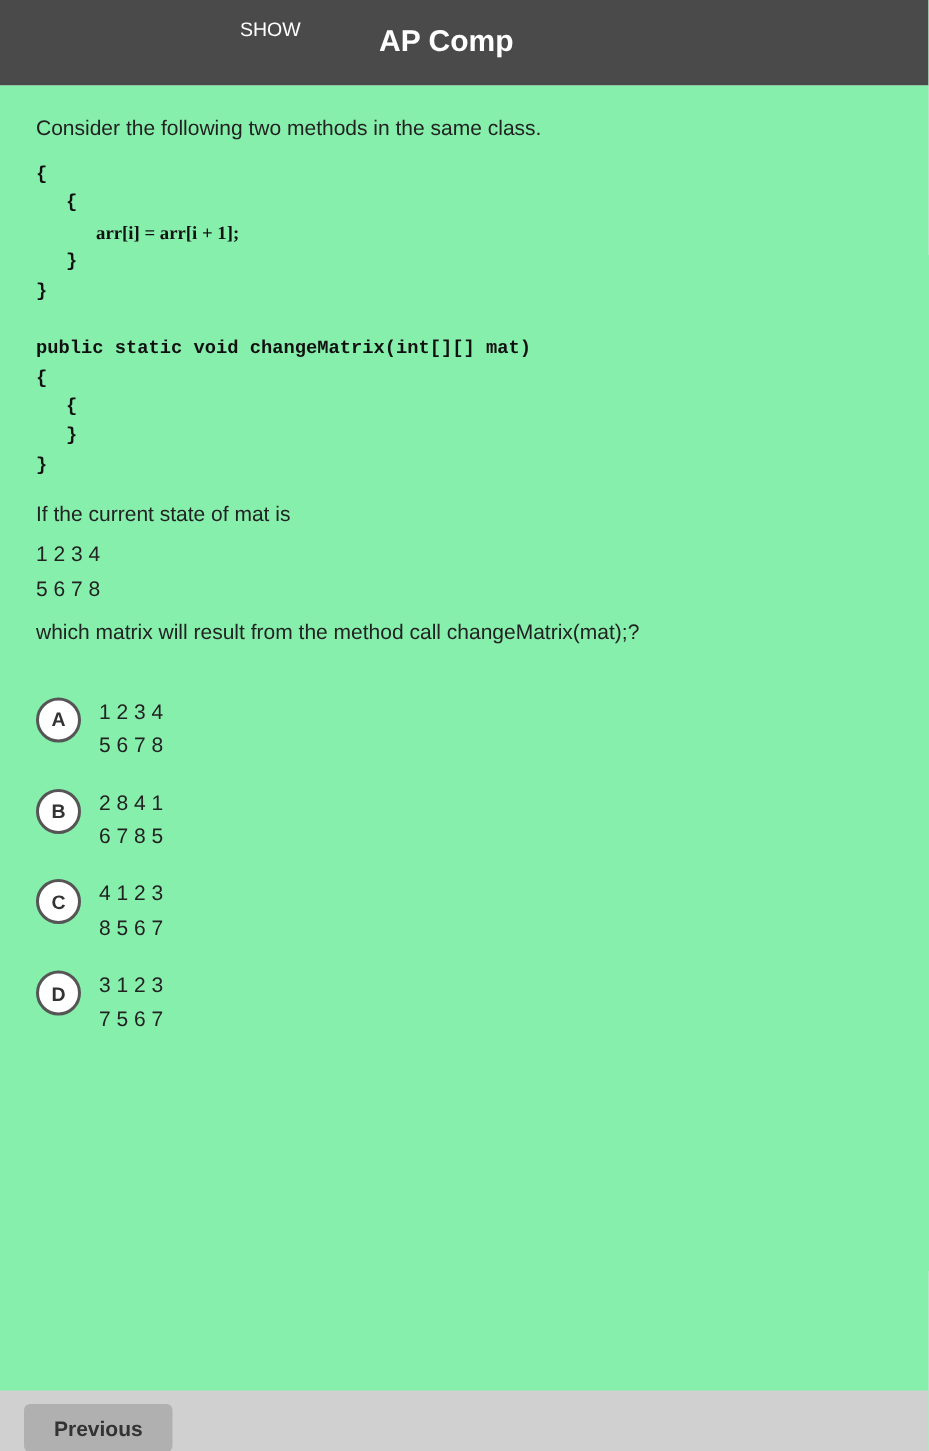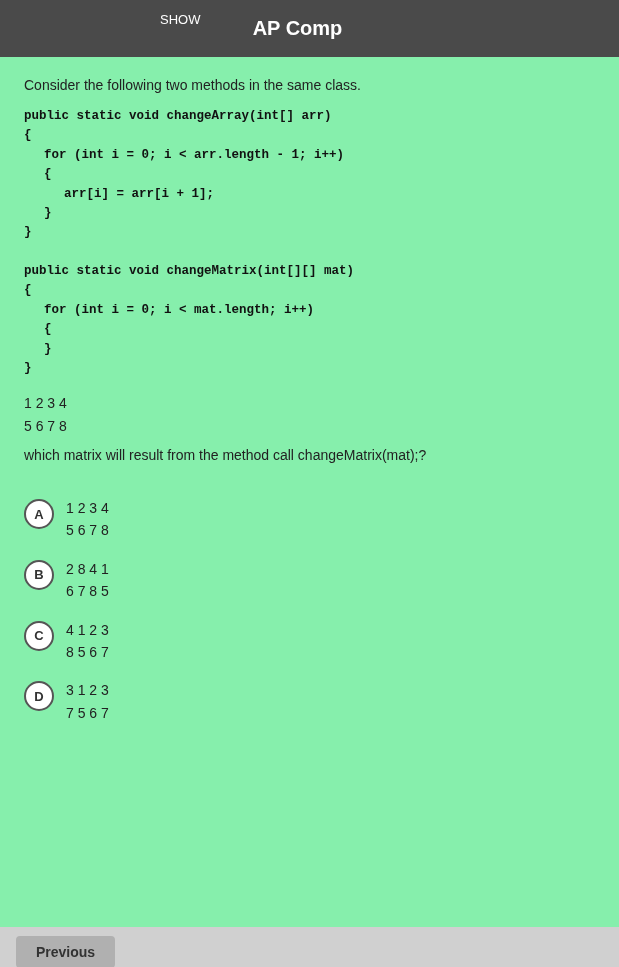--- a/index.html
+++ b/index.html
@@ -51,21 +51,21 @@
     .code-block {
       font-family: 'Courier New', Courier, monospace;
       font-size: 12.5px;
       color: #111;
       font-weight: bold;
       line-height: 1.55;
       margin-bottom: 14px;
     }
 
     .code-block .indent1 { padding-left: 20px; }
-    .code-block .indent2 { padding-left: 40px; }
+    .code-block .indent2 { padding-left: 40px; font-family: Liberation Serif, serif; }
 
     .question-text {
       font-size: 14px;
       color: #222;
       margin: 14px 0 8px 0;
     }
 
     .matrix-display {
       font-size: 14px;
       color: #222;
@@ -146,36 +146,34 @@
 <div class="top-bar">
   <span class="show-label">SHOW</span>
   <span class="top-bar-title">AP Comp</span>
 </div>
 
 <div class="main-content">
 
   <p class="question-intro">Consider the following two methods in the same class.</p>
 
   <div class="code-block">
-    <div>public static void changeArray(int[] arr)</div>
     <div>{</div>
-    <div class="indent1">for (int i = 0; i &lt; arr.length - 1; i++)</div>
     <div class="indent1">{</div>
     <div class="indent2">arr[i] = arr[i + 1];</div>
     <div class="indent1">}</div>
     <div>}</div>
     <div>&nbsp;</div>
     <div>public static void changeMatrix(int[][] mat)</div>
     <div>{</div>
-    <div class="indent1">for (int i = 0; i &lt; mat.length; i++)</div>
     <div class="indent1">{</div>
     <div class="indent1">}</div>
     <div>}</div>
   </div>
 
+  <p class="question-text">If the current state of mat is</p>
 
   <div class="matrix-display">
     <div>1 2 3 4</div>
     <div>5 6 7 8</div>
   </div>
 
   <p class="question-call">which matrix will result from the method call changeMatrix(mat);?</p>
 
   <div class="options-container">
 

